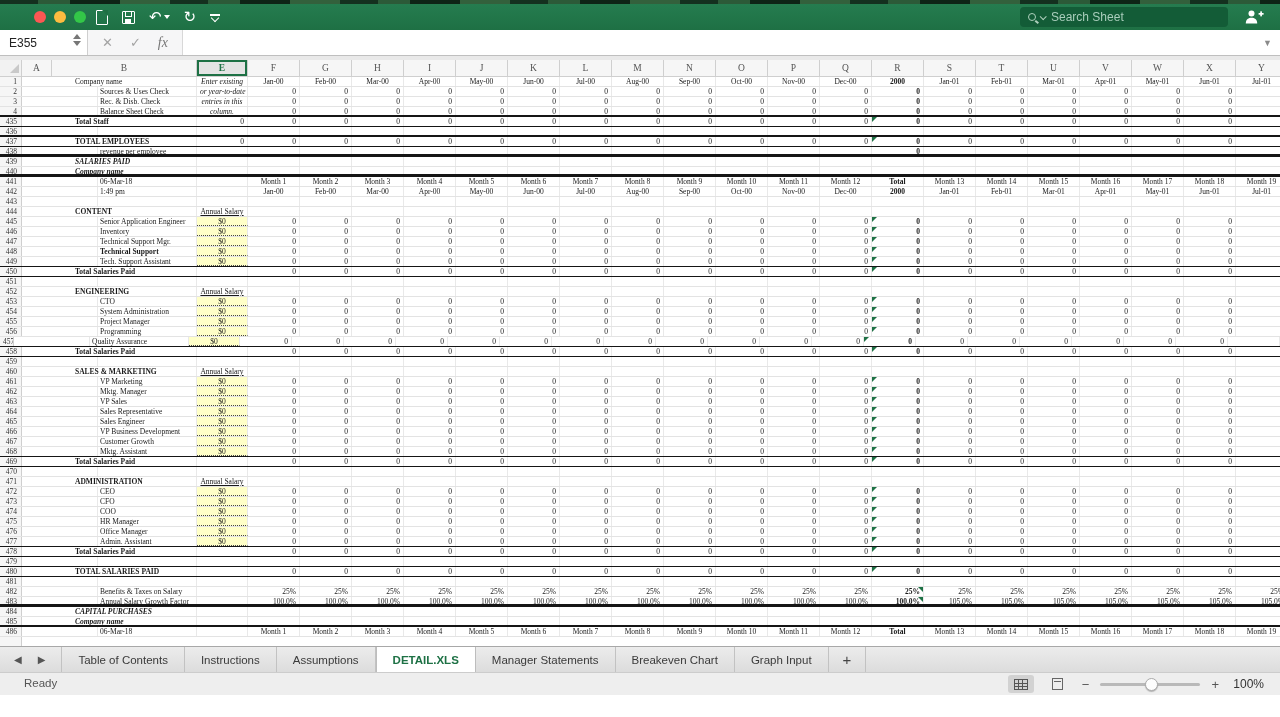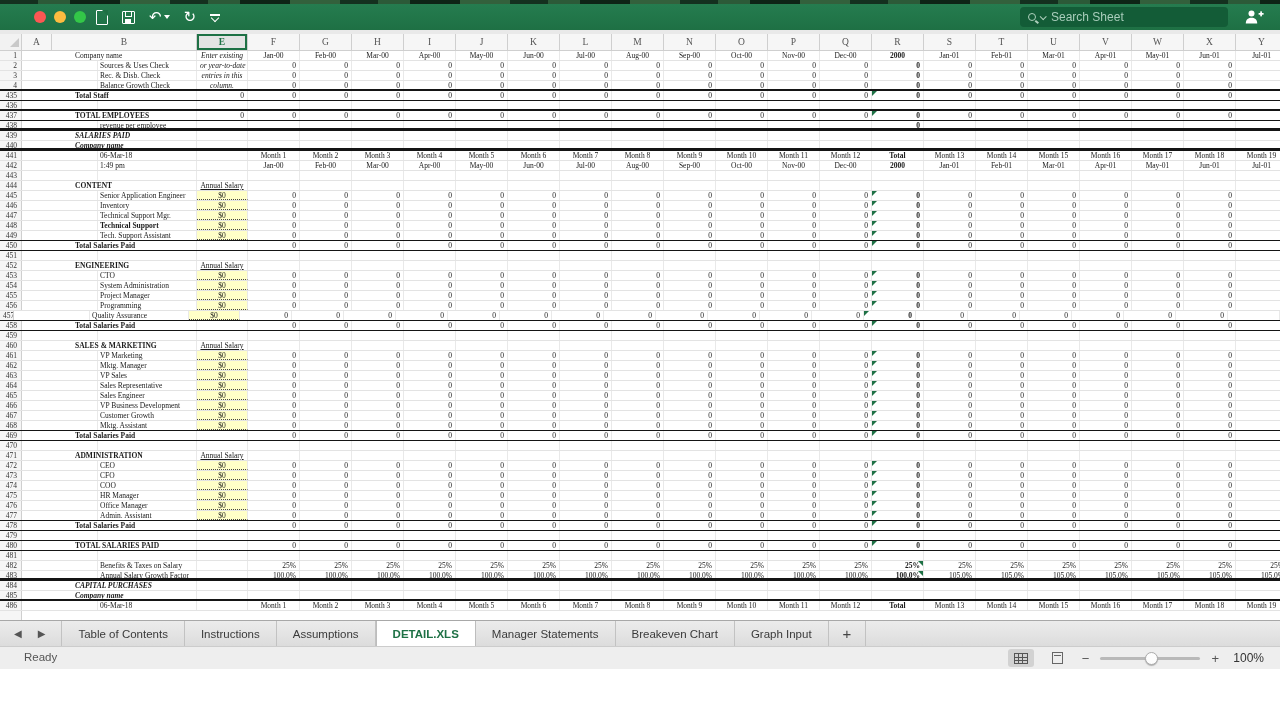--- a/index.html
+++ b/index.html
@@ -176,20 +176,37 @@
         <circle cx="6.5" cy="3.6" r="3"></circle>
         <path d="M0.8,13.5 C0.8,9.4 3.6,7.8 6.5,7.8 C9.4,7.8 12.2,9.4 12.2,13.5 Z"></path>
         <rect x="13.6" y="3" width="5" height="1.7"></rect>
         <rect x="15.25" y="1.35" width="1.7" height="5"></rect>
       </g>
         </svg>
     </span>
   </div>
 
 
+  <div class="formulabar">
+    <div class="namebox">
+      <span>E355</span>
+      <span class="steppers">
+          <i class="step-up"></i>
+          <i class="step-dn"></i>
+        </span>
+    </div>
+    <div class="fb-icons">
+      <span>✕</span>
+      <span>✓</span>
+      <span class="fx">fx</span>
+    </div>
+    <div class="fb-field">
+      <span class="fb-expand">▼</span>
+    </div>
+  </div>
   <div class="fb-gap"></div>
 
   <div class="gridwrap">
     <div class="colheaders" id="colheaders">
         <div class="hcell corner" style="width: 22px;"></div>
         <div class="hcell" style="width: 30px;">A</div>
         <div class="hcell" style="width: 145px;">B</div>
         <div class="hcell sel" style="width: 51px;">E</div>
         <div class="hcell" style="width: 52px;">F</div>
         <div class="hcell" style="width: 52px;">G</div>
@@ -283,21 +300,21 @@
           <div class="c num" style="width: 52px;">0</div>
           <div class="c num" style="width: 52px;">0</div>
           <div class="c num" style="width: 52px;">0</div>
           <div class="c num" style="width: 52px;">0</div>
           <div class="c num" style="width: 52px;">0</div>
           <div class="c num" style="width: 52px;">0</div>
           <div class="c num" style="width: 52px;"></div>
         </div>
         <div class="row bbk2">
           <div class="c rn" style="width: 22px;">4</div>
-          <div class="c lab ind1" style="width: 175px;">Balance Growth Check</div>
+          <div class="c lab ind1" style="width: 175px;">Balance Sheet Check</div>
           <div class="c ital" style="width: 51px;">column.</div>
           <div class="c num" style="width: 52px;">0</div>
           <div class="c num" style="width: 52px;">0</div>
           <div class="c num" style="width: 52px;">0</div>
           <div class="c num" style="width: 52px;">0</div>
           <div class="c num" style="width: 52px;">0</div>
           <div class="c num" style="width: 52px;">0</div>
           <div class="c num" style="width: 52px;">0</div>
           <div class="c num" style="width: 52px;">0</div>
           <div class="c num" style="width: 52px;">0</div>

